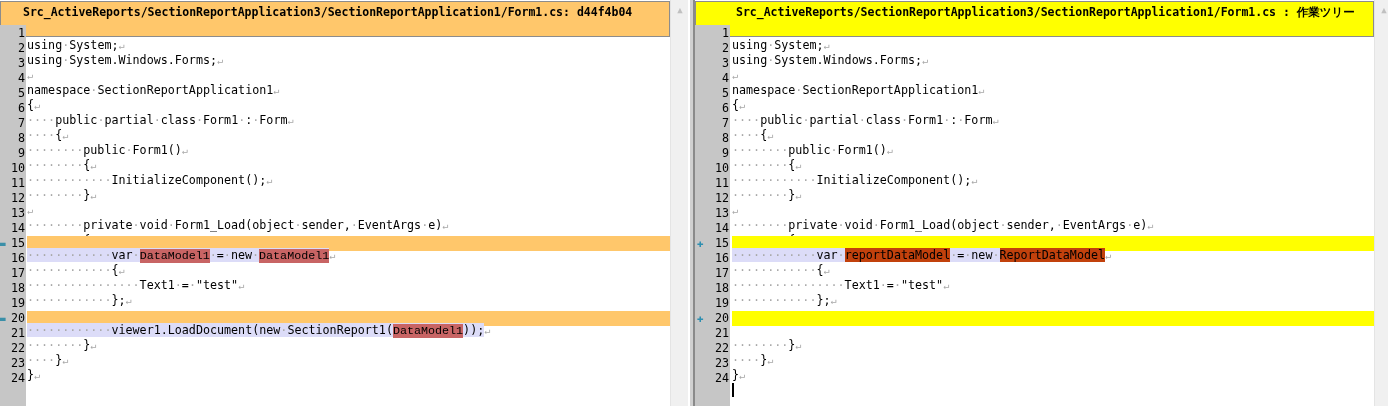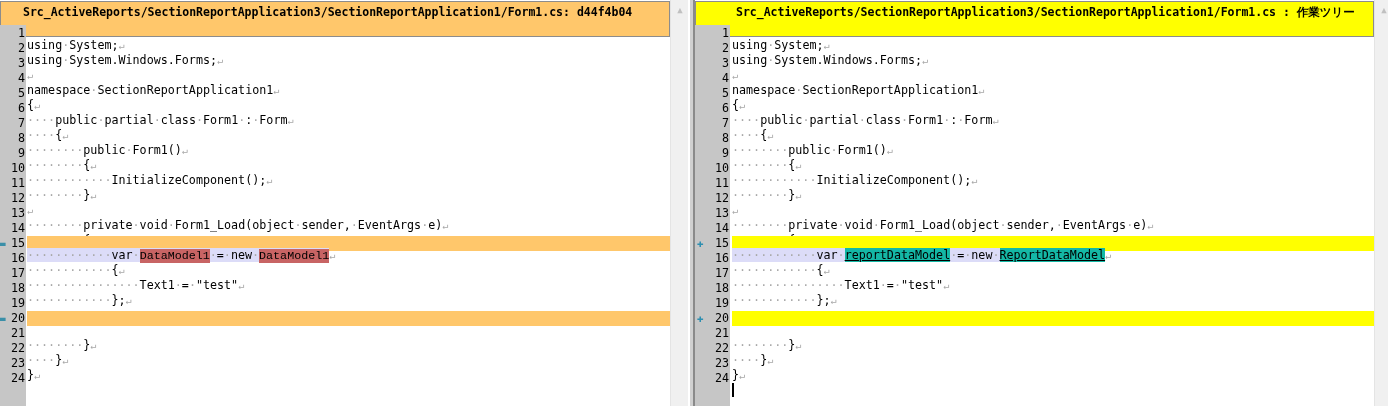--- a/index.html
+++ b/index.html
@@ -47,21 +47,21 @@
   .right .txt { left: 37px; }
 
   .line.changed .fill { position: absolute; top: 0; height: 15px; right: 0; }
   .left .line.changed .fill { left: 27px; background: #ffc76b; }
   .right .line.changed .fill { left: 37px; background: #ffff00; }
 
   .dot { color: #a8a8a8; }
   .eol { color: #a8a8a8; font-size: 10px; }
   .ws { background: #dcdcf8; }
   .del-word { background: #c86464; font-family: Liberation Mono, monospace; }
-  .add-word { background: #14b8a6; text-decoration: underline; }
+  .add-word { background: #c2410c; }
   .cursor { display: inline-block; width: 2px; height: 14px; background: #000; vertical-align: top; margin-top: 0px; }
 </style>
 </head>
 <body>
 
 <div class="pane left">
   <div class="header">Src_ActiveReports/SectionReportApplication3/SectionReportApplication1/Form1.cs: d44f4b04</div>
   <div class="gutter"></div>
   <div class="code" id="left-code">
       <div class="line"><span class="ln">1</span><span class="txt"><span class="dot"></span>using<span class="dot">·</span>System;<span class="eol">↵</span></span></div>
@@ -76,21 +76,21 @@
       <div class="line"><span class="ln">10</span><span class="txt"><span class="dot">············</span>InitializeComponent();<span class="eol">↵</span></span></div>
       <div class="line"><span class="ln">11</span><span class="txt"><span class="dot">········</span>}<span class="eol">↵</span></span></div>
       <div class="line"><span class="ln">12</span><span class="txt"><span class="dot"></span><span class="eol">↵</span></span></div>
       <div class="line"><span class="ln">13</span><span class="txt"><span class="dot">········</span>private<span class="dot">·</span>void<span class="dot">·</span>Form1_Load(object<span class="dot">·</span>sender,<span class="dot">·</span>EventArgs<span class="dot">·</span>e)<span class="eol">↵</span></span></div>
       <div class="line"><span class="ln">14</span><span class="txt"><span class="dot">········</span>{<span class="eol">↵</span></span></div>
       <div class="line changed"><div class="fill"></div><span class="ln">15</span><span class="marker">▬</span><span class="txt"><span class="ws"><span class="dot">············</span>var<span class="dot">·</span><span class="del-word">DataModel1</span><span class="dot">·</span>=<span class="dot">·</span>new<span class="dot">·</span><span class="del-word">DataModel1</span></span><span class="eol">↵</span></span></div>
       <div class="line"><span class="ln">16</span><span class="txt"><span class="dot">············</span>{<span class="eol">↵</span></span></div>
       <div class="line"><span class="ln">17</span><span class="txt"><span class="dot">················</span>Text1<span class="dot">·</span>=<span class="dot">·</span>"test"<span class="eol">↵</span></span></div>
       <div class="line"><span class="ln">18</span><span class="txt"><span class="dot">············</span>};<span class="eol">↵</span></span></div>
       <div class="line"><span class="ln">19</span><span class="txt"><span class="dot"></span><span class="eol">↵</span></span></div>
-      <div class="line changed"><div class="fill"></div><span class="ln">20</span><span class="marker">▬</span></div>
+      <div class="line changed"><div class="fill"></div><span class="ln">20</span><span class="marker">▬</span><span class="txt"><span class="ws"><span class="dot">············</span>viewer1.LoadDocument(new<span class="dot">·</span>SectionReport1(<span class="del-word">DataModel1</span>));</span><span class="eol">↵</span></span></div>
       <div class="line"><span class="ln">21</span><span class="txt"><span class="dot">········</span>}<span class="eol">↵</span></span></div>
       <div class="line"><span class="ln">22</span><span class="txt"><span class="dot">····</span>}<span class="eol">↵</span></span></div>
       <div class="line"><span class="ln">23</span><span class="txt"><span class="dot"></span>}<span class="eol">↵</span></span></div>
       <div class="line"><span class="ln">24</span><span class="txt"><span class="dot"></span></span></div>
     </div>
   <div class="scrollbar">
     <div class="scroll-up">▲</div>
   </div>
 </div>
 

